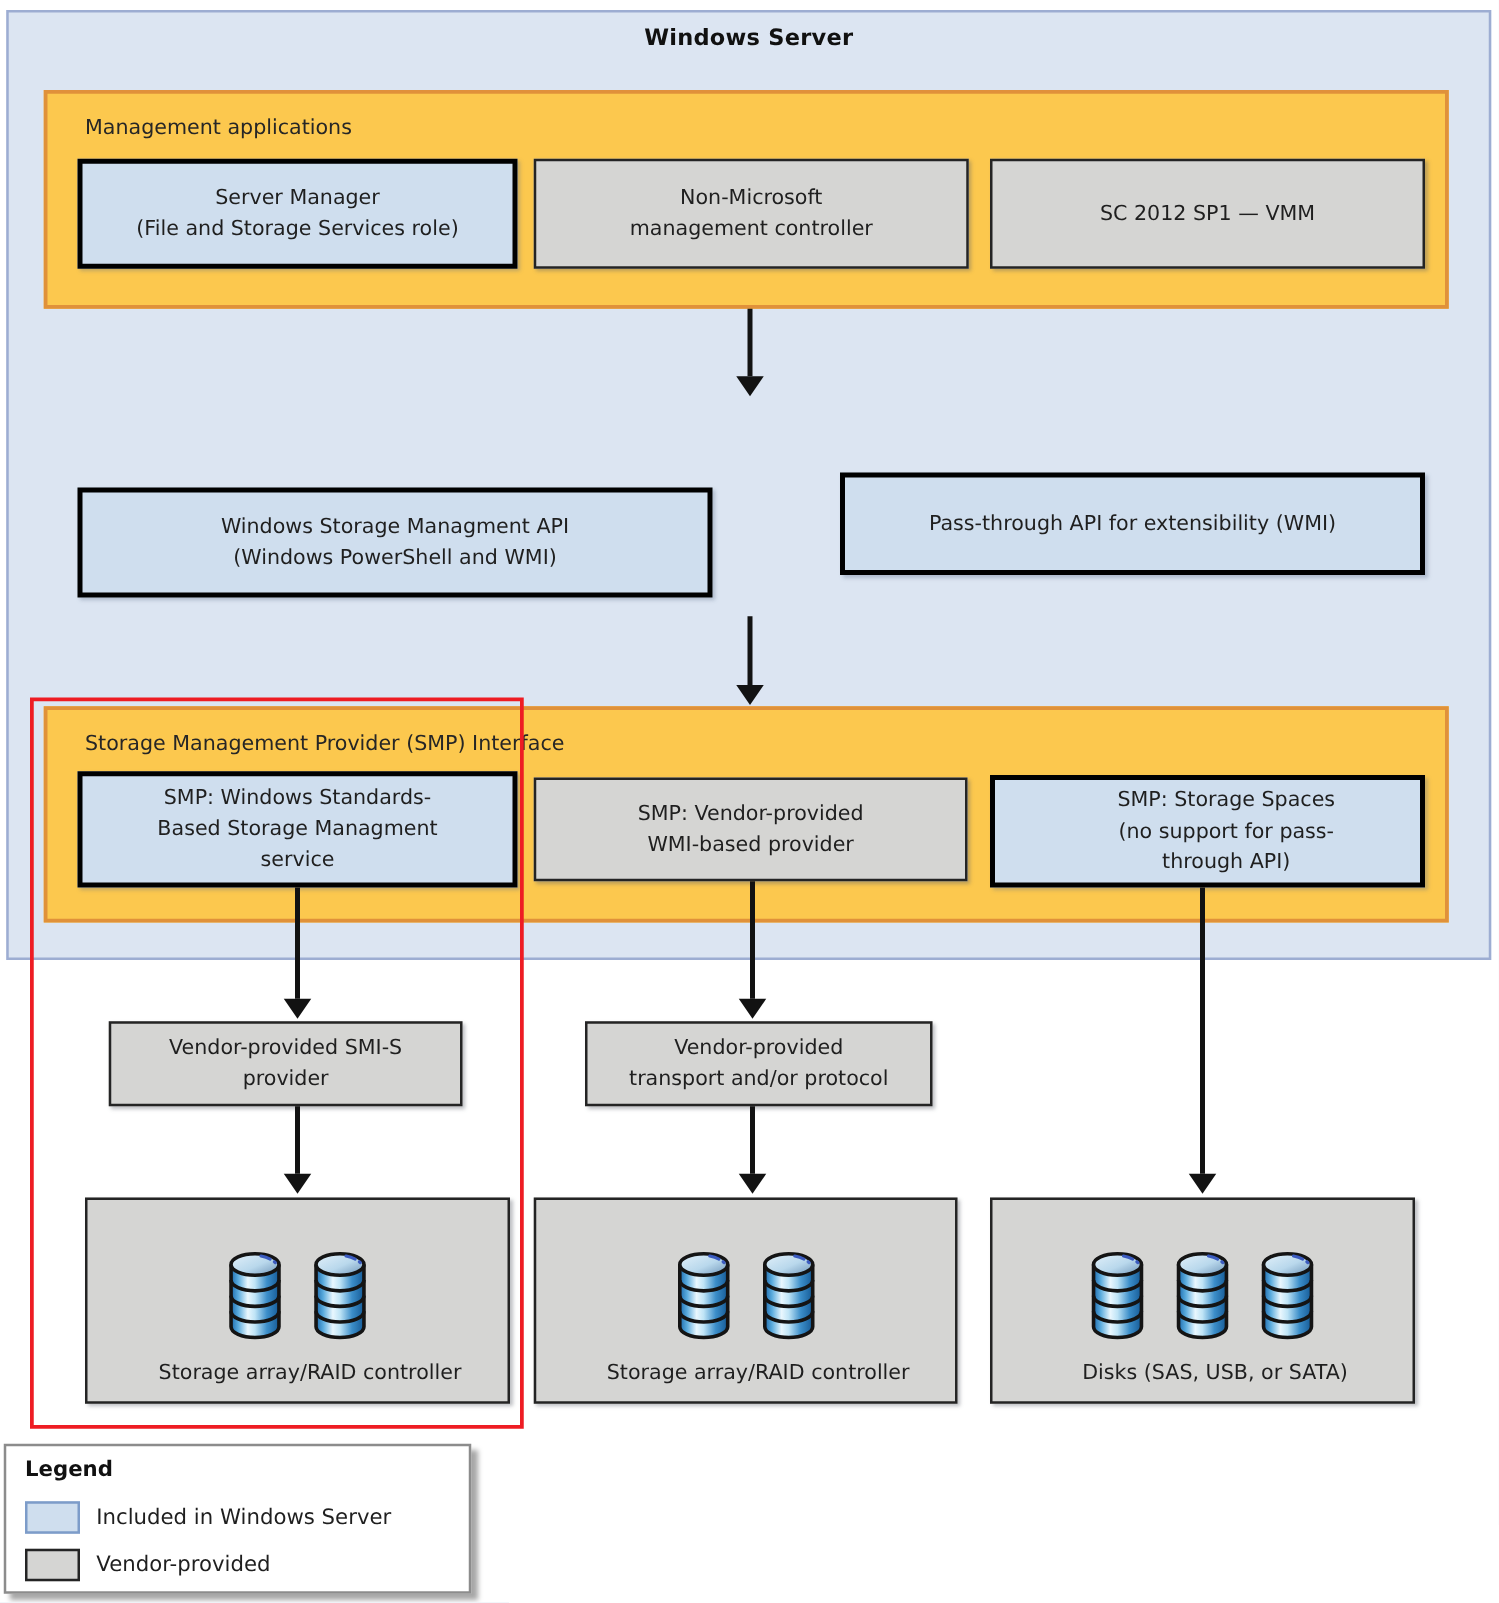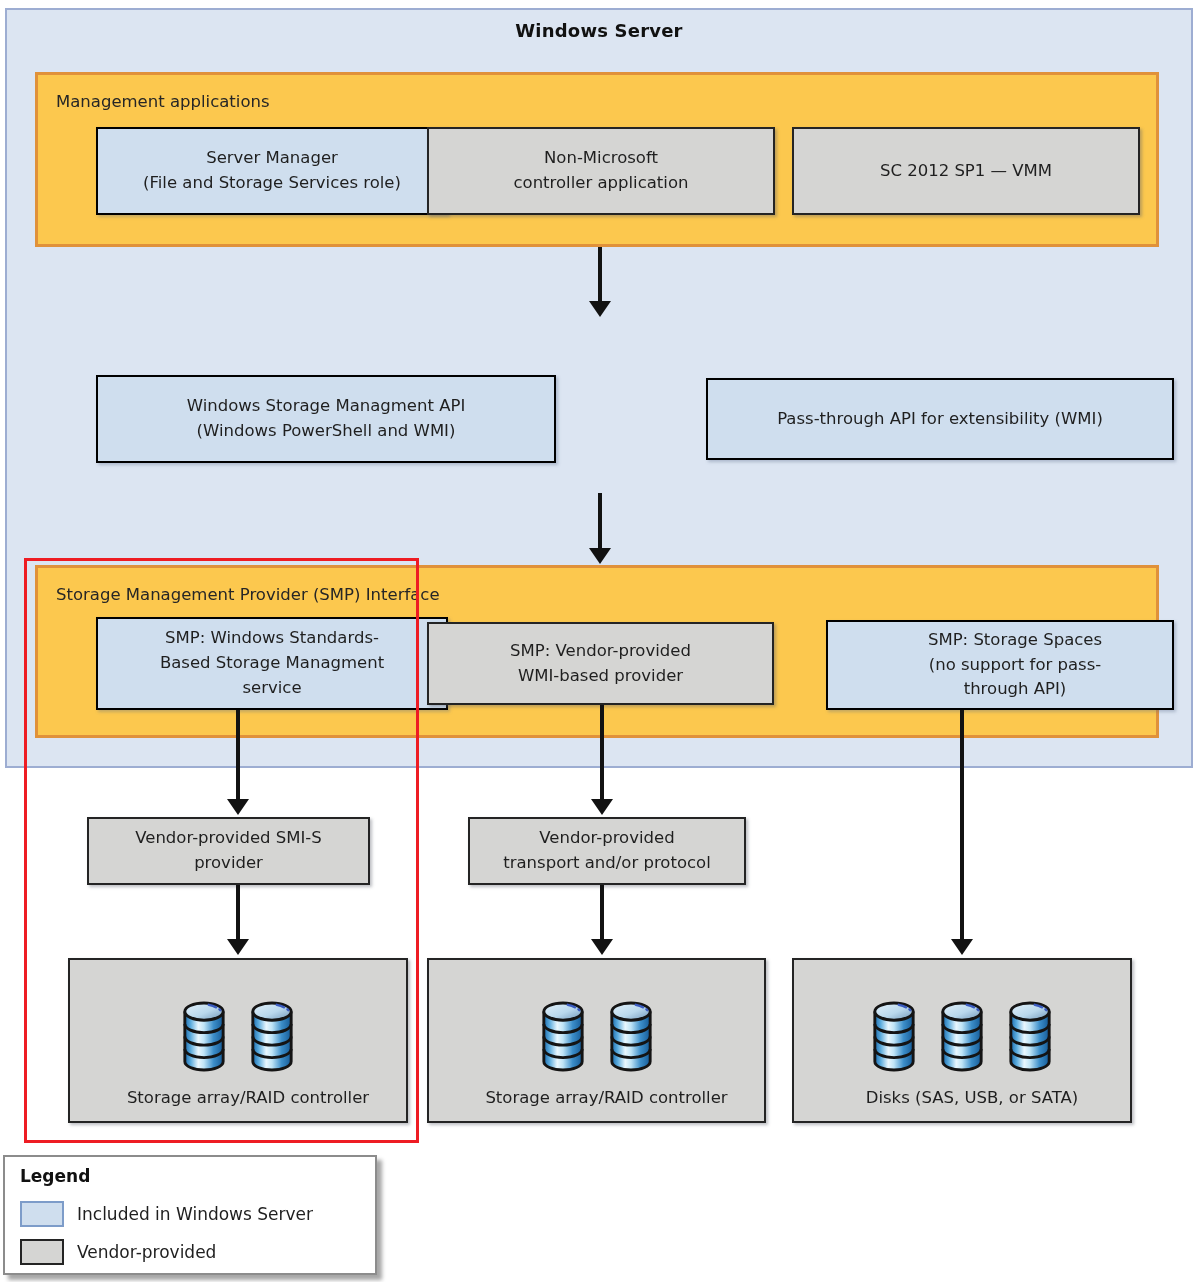--- a/index.html
+++ b/index.html
@@ -11,33 +11,33 @@
   #outer-box { left:5px; top:8px; width:1188px; height:760px;
                background:#dce5f2; border:2px solid #9dadd2; }
   #ws-title { left:5px; top:20px; width:1188px; text-align:center;
               font-size:18px; font-weight:bold; color:#111; letter-spacing:.2px; }
 
   
   .band { background:#fcc84e; border:3px solid #e0913a; }
   #band-mgmt { left:35px; top:72px;  width:1124px; height:175px; }
   #band-apis { left:35px; top:318px; width:1124px; height:175px; }
   #band-smp  { left:35px; top:565px; width:1124px; height:173px; }
-  .band-label { position:absolute; left:18px; top:17px; font-size:16.5px; color:#262626; }
+  .band-label { position:absolute; left:30px; top:17px; font-size:16.5px; color:#262626; }
 
   
   .node { display:flex; align-items:center; justify-content:center; text-align:center;
           white-space:pre-line; font-size:16.5px; line-height:1.5; color:#1f1f1f; }
-  .blue-box { background:#cfdeee; border:2px solid #000000; box-shadow:2px 2px 3px rgba(90,105,135,.35);margin-left:34px; }
+  .blue-box { background:#cfdeee; border:4px solid #000000; box-shadow:2px 2px 3px rgba(90,105,135,.35); }
   .gray-box { background:#d5d5d3; border:2px solid #242424; box-shadow:2px 2px 3px rgba(90,95,105,.4); }
 
   #box-server-manager { left:62px;  top:127px; width:352px; height:88px; }
   #box-non-ms         { left:427px; top:127px; width:348px; height:88px; }
   #box-vmm            { left:792px; top:127px; width:348px; height:88px; }
 
-  #box-wsm-api        { left:62px;  top:375px; width:460px; height:88px; }
+  #box-wsm-api        { left:62px;  top:390px; width:508px; height:88px; }
   #box-passthrough    { left:672px; top:378px; width:468px; height:82px; }
 
   #box-smp-standards  { left:62px;  top:617px; width:352px; height:93px; }
   #box-smp-wmi        { left:427px; top:622px; width:347px; height:83px; }
   #box-smp-spaces     { left:792px; top:620px; width:348px; height:90px;padding-left:30px; }
 
   #box-smis           { left:87px;  top:817px; width:283px; height:68px; }
   #box-transport      { left:468px; top:817px; width:278px; height:68px; }
 
   .bottom-box { display:flex; flex-direction:column; align-items:center; justify-content:flex-end;
@@ -116,21 +116,21 @@
 
   <div class="abs" id="outer-box"></div>
   <div class="abs" id="ws-title">Windows Server</div>
 
   <div class="abs band" id="band-mgmt">
     <div class="band-label">Management applications</div>
   </div>
   <div class="abs node blue-box" id="box-server-manager">Server Manager
 (File and Storage Services role)</div>
   <div class="abs node gray-box" id="box-non-ms">Non-Microsoft
-controller application</div>
+management controller</div>
   <div class="abs node gray-box" id="box-vmm">SC 2012 SP1 — VMM</div>
 
   <div class="abs node blue-box" id="box-wsm-api">Windows Storage Managment API
 (Windows PowerShell and WMI)</div>
   <div class="abs node blue-box" id="box-passthrough">Pass-through API for extensibility (WMI)</div>
 
   <div class="abs band" id="band-smp">
     <div class="band-label">Storage Management Provider (SMP) Interface</div>
   </div>
   <div class="abs node blue-box" id="box-smp-standards">SMP: Windows Standards-

